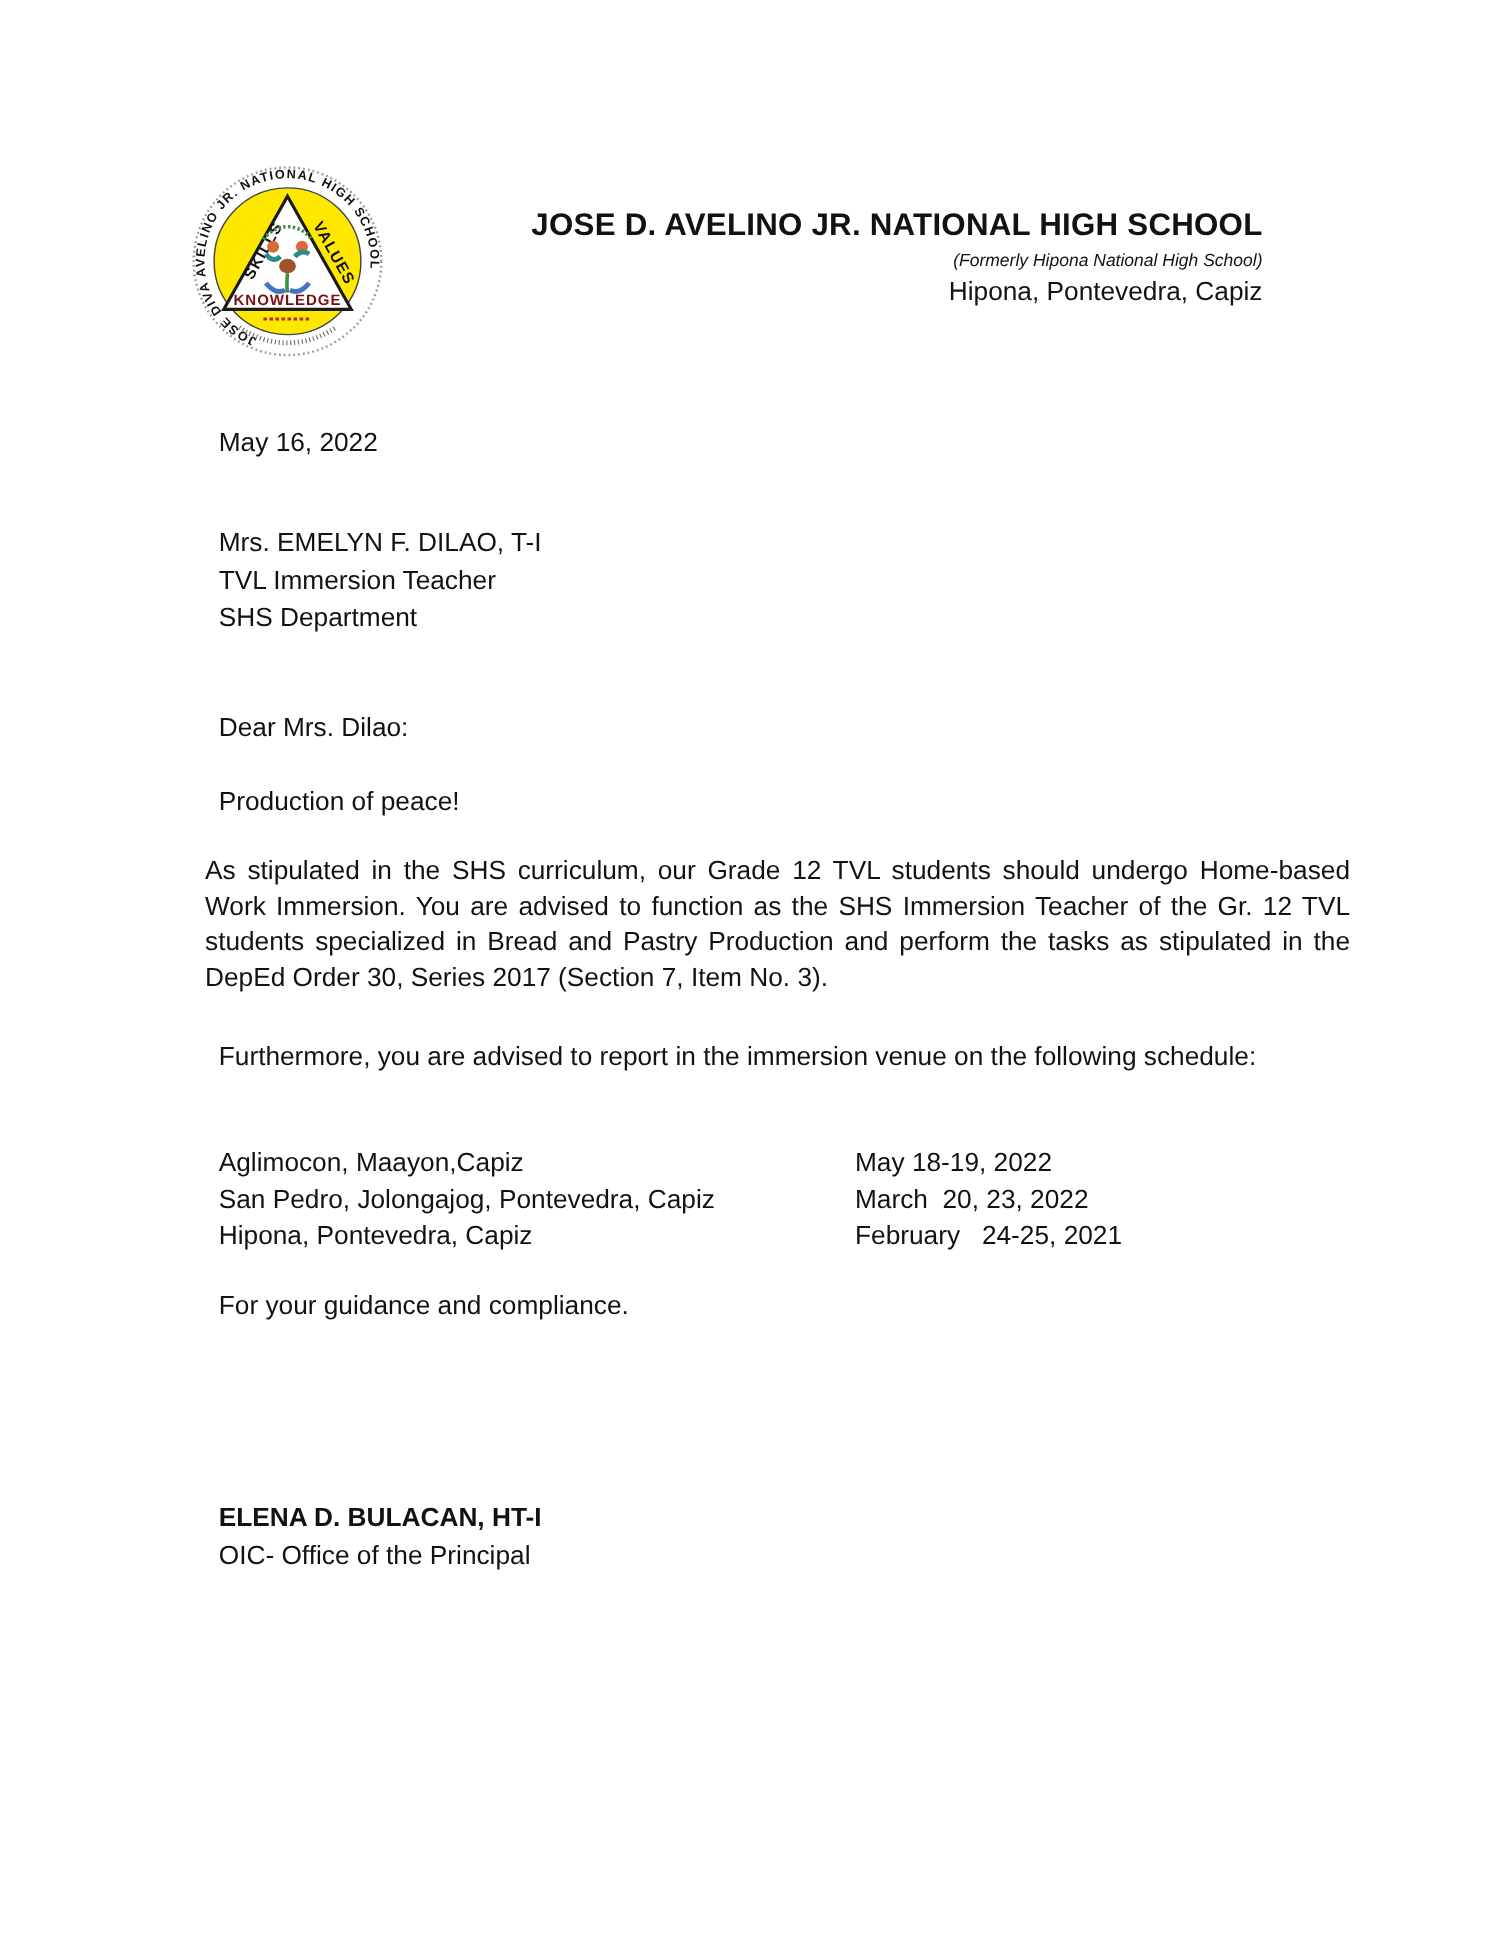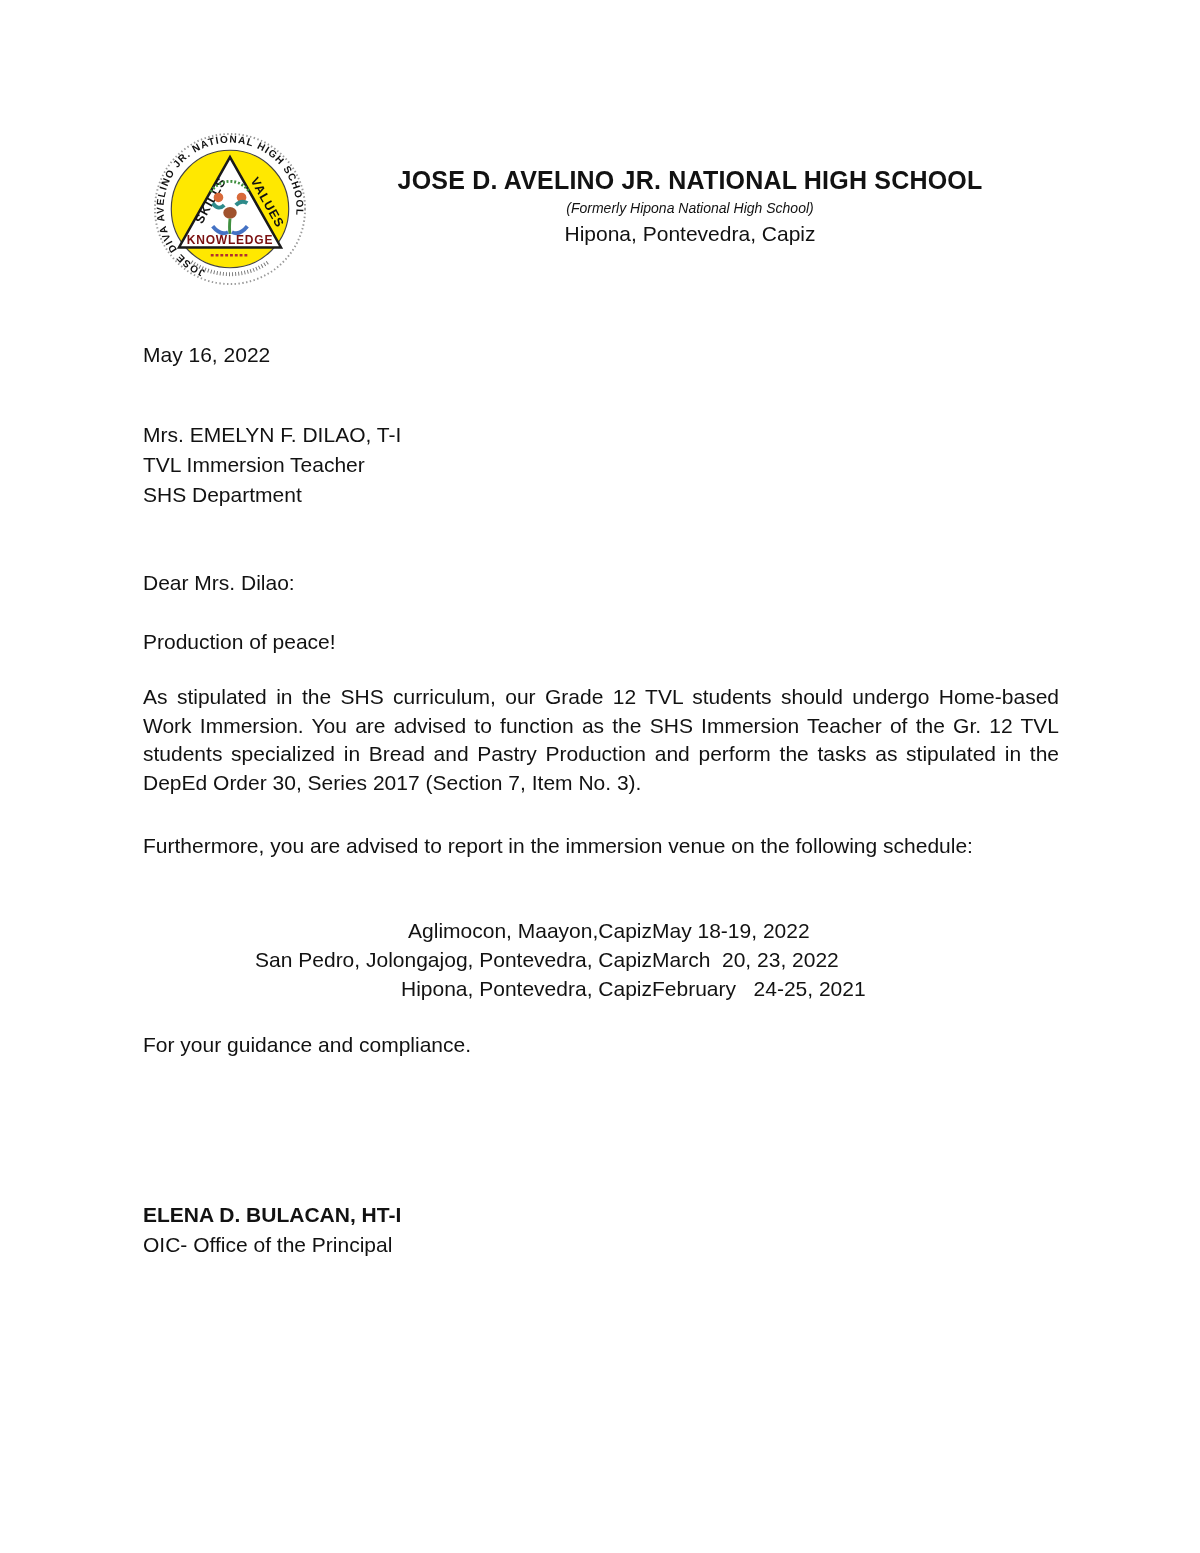--- a/index.html
+++ b/index.html
@@ -11,40 +11,40 @@
     font-family: "Liberation Sans", sans-serif;
     color: #121212;
     overflow: hidden;
   }
   .abs { position: absolute; }
 
   
   .logo-wrap { left: 150px; top: 132px; width: 160px; height: 154px; }
   .header-text {
     left: 370px; top: 164px; width: 640px;
-    text-align: center; line-height: 1.28;
+    text-align: right; line-height: 1.28;
   }
   .school-name { font-size: 25px; font-weight: bold; letter-spacing: 0.2px; }
   .former-name { font-size: 14px; font-style: italic; margin-top: 4px; }
   .school-address { font-size: 21px; margin-top: 3px; }
 
   
-  .t { font-size: 21px; line-height: 30px; }
+  .t { font-size: 21px; line-height: 30px; margin-left: 32px; }
   .date-line { left: 143px; top: 340px; }
   .recipient { left: 143px; top: 420px; }
   .recipient .name { font-weight: normal; }
   .salutation { left: 143px; top: 568px; }
   .greeting { left: 143px; top: 627px; }
   .para1 {
-    left: 143px; top: 683px; width: 916px;
+    left: 132px; top: 683px; width: 916px;
     text-align: justify; line-height: 28.5px;
   }
   .para2 { left: 143px; top: 831px; width: 916px; }
 
-  .schedule { left: 143px; top: 916px; width: 916px; text-align: right; }
+  .schedule { left: 143px; top: 916px; width: 916px; }
   .schedule-row { display: flex; line-height: 29px; }
   .schedule-venue { width: 509px; }
   .schedule-date { white-space: pre; }
 
   .closing { left: 143px; top: 1030px; }
 
   .signatory { left: 143px; top: 1200px; }
   .signatory .name { font-weight: bold; }
 </style>
 </head>

